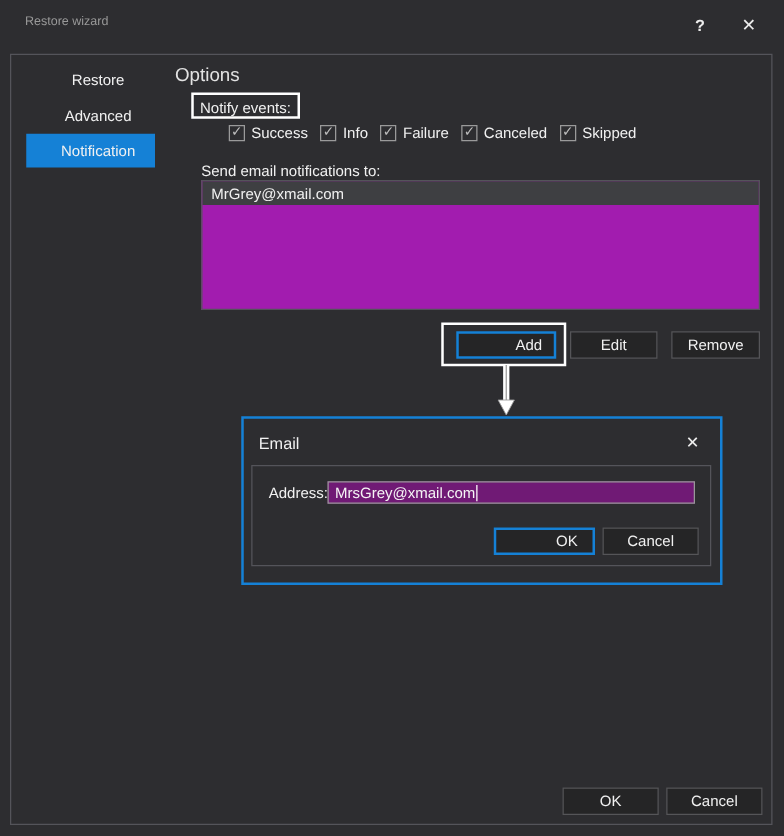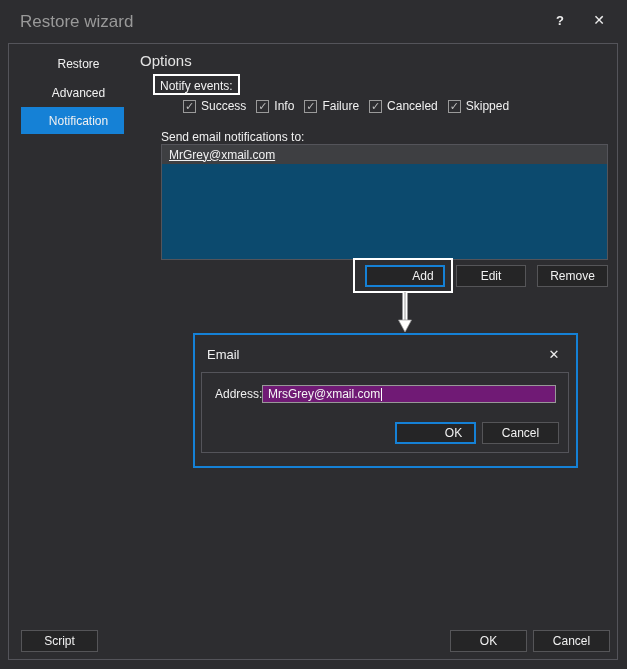--- a/index.html
+++ b/index.html
@@ -10,21 +10,21 @@
   }
   .window {
     position:relative;
     width:627px; height:669px;
     background:#2d2d30;
     outline:1px solid #4a4a4e;
     overflow:hidden;
     color:#f1f1f1;
   }
   
-  .title { position:absolute; left:20px; top:12px; font-size:17px; color:#999999; }
+  .title { position:absolute; left:20px; top:12px; font-size:10px; color:#999999; }
   .tb-icon {
     position:absolute; top:10px; width:18px; height:20px;
     display:flex; align-items:center; justify-content:center;
     font-size:13px; font-weight:bold; color:#ededed; cursor:default;
   }
   .help-ic { left:551px; }
   .close-ic { left:590px; font-weight:normal; font-size:14px; }
   
   .content-frame {
     position:absolute; left:8px; top:43px; width:610px; height:617px;
@@ -51,22 +51,22 @@
   .cb-item { display:flex; align-items:center; gap:5px; cursor:default; }
   .cb-square {
     width:13px; height:13px; border:1px solid #9a9a9a; background:#2d2d30;
     display:flex; align-items:center; justify-content:center;
     font-size:11px; line-height:11px; color:#bdbdbd;
   }
   .cb-label { font-size:12px; color:#f1f1f1; }
   .send-label { position:absolute; left:161px; top:130px; font-size:12px; color:#f1f1f1; }
   
   .recipient-list {
-    position:absolute; left:161px; top:144px; width:447px; height:116px;
-    background:#0c4a6e; border:1px solid #54545a;text-decoration:underline;
+    position:absolute; left:161px; top:144px; width:447px; height:104px;
+    background:#a21caf; border:1px solid #54545a;
   }
   .recipient-row {
     height:19px; background:#3e3f42; color:#f1f1f1;
     display:flex; align-items:center; padding-left:7px; font-size:12px;
   }
   
   .btn {
     position:absolute; height:22px;
     background:#252526; border:1px solid #555558; color:#f1f1f1;
     font-size:12px; display:flex; align-items:center; justify-content:center;
@@ -183,17 +183,16 @@
     <div class="email-group"></div>
     <div class="addr-label">Address:</div>
     <div class="addr-input">
       <span>MrsGrey@xmail.com</span>
       <span class="caret"></span>
     </div>
     <div class="btn focused email-ok">OK</div>
     <div class="btn email-cancel">Cancel</div>
   </div>
 
-  <div class="btn script-btn">Script</div>
   <div class="btn footer-ok">OK</div>
   <div class="btn footer-cancel">Cancel</div>
 
 </div>
 
 </body></html>

